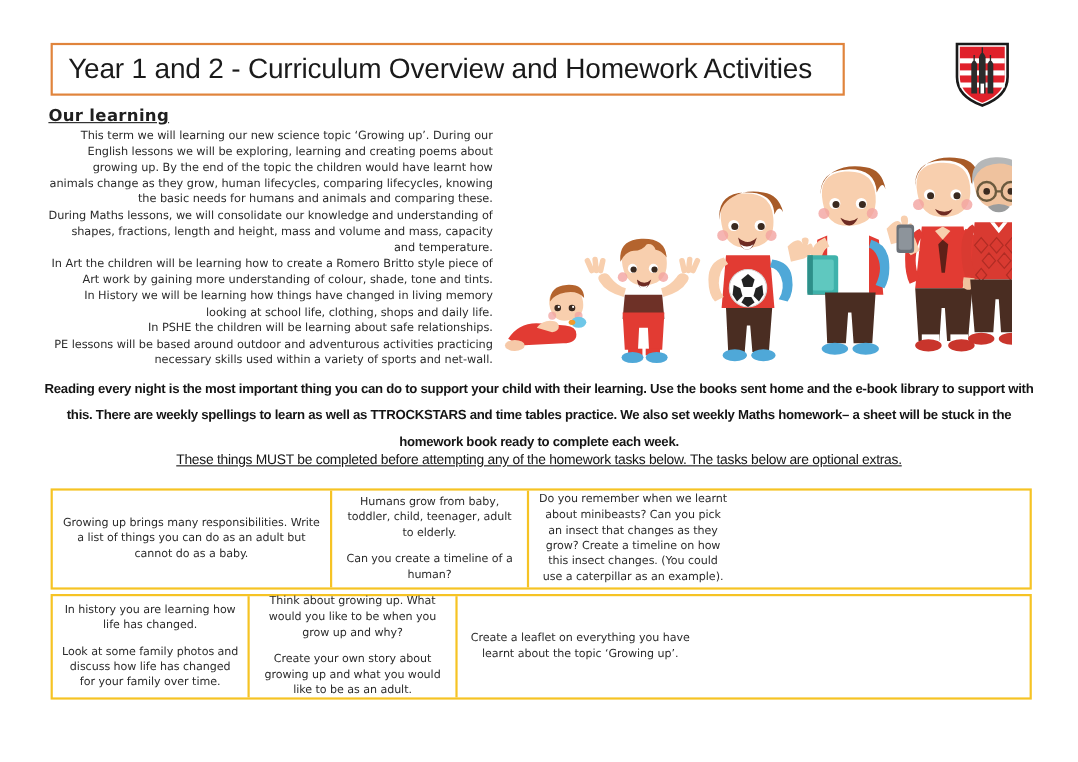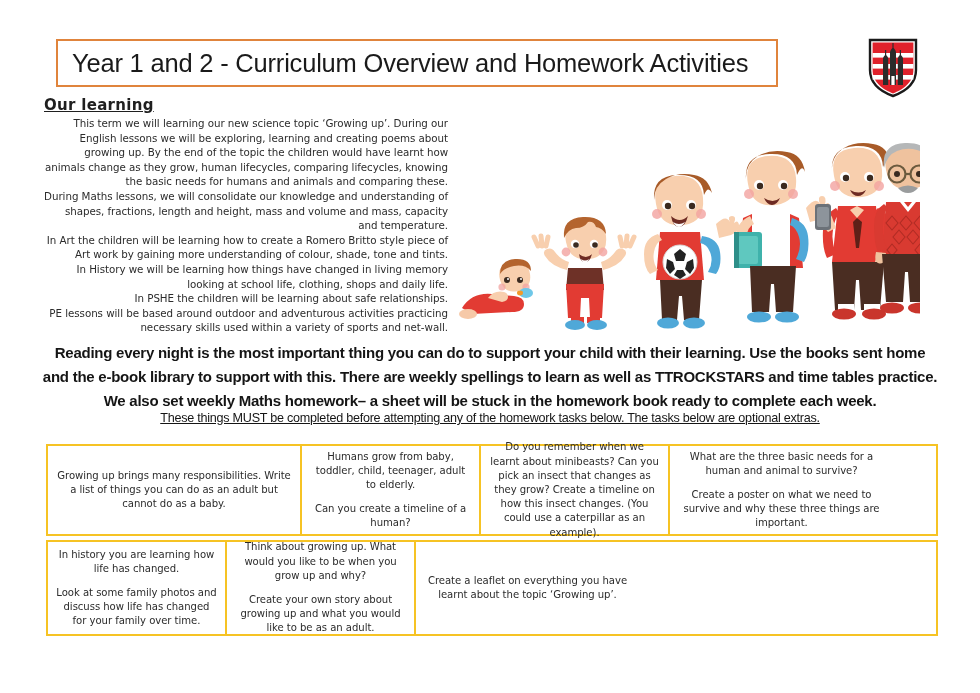--- a/index.html
+++ b/index.html
@@ -18,21 +18,21 @@
 
   
   .header {
     position: absolute;
     left: 0; top: 0;
     width: 980px;
     height: 100px;
   }
   .title-box {
     position: absolute;
-    left: 56px;
+    left: 46px;
     top: 39px;
     width: 722px;
     height: 48px;
     border: 2px solid #E0843C;
     background: #ffffff;
     display: flex;
     align-items: center;
     padding-left: 14px;
     box-sizing: border-box;
   }
@@ -90,21 +90,21 @@
   }
 
   
   .notice {
     position: absolute;
     left: 40px;
     top: 341px;
     width: 900px;
     text-align: center;
     font-family: "Liberation Sans", sans-serif;
-    font-size: 15px;
+    font-size: 12px;
     font-weight: bold;
     line-height: 24px;
     color: #151515;
     letter-spacing: -0.25px;
   }
   .must-line {
     position: absolute;
     left: 40px;
     top: 411px;
     width: 900px;
@@ -360,24 +360,20 @@
       <p>Growing up brings many responsibilities. Write a list of things you can do as an adult but cannot do as a baby.</p>
     </div>
     <div class="task-cell cell-c2">
       <p>Humans grow from baby, toddler, child, teenager, adult to elderly.</p>
       <p>Can you create a timeline of a human?</p>
     </div>
     <div class="task-cell cell-c3">
       <p>Do you remember when we learnt about minibeasts? Can you pick an insect that changes as they grow?
 Create a timeline on how this insect changes. (You could use a caterpillar as an example).</p>
     </div>
-    <div class="task-cell cell-c4">
-      <p>What are the three basic needs for a human and animal to survive?</p>
-      <p>Create a poster on what we need to survive and why these three things are important.</p>
-    </div>
   </div>
 
   <div class="task-row row2">
     <div class="task-cell cell-c2">
       <p>In history you are learning how life has changed.</p>
       <p>Look at some family photos and discuss how life has changed for your family over time.</p>
     </div>
     <div class="task-cell cell-c3">
       <p>Think about growing up. What would you like to be when you grow up and why?</p>
       <p>Create your own story about growing up and what you would like to be as an adult.</p>

